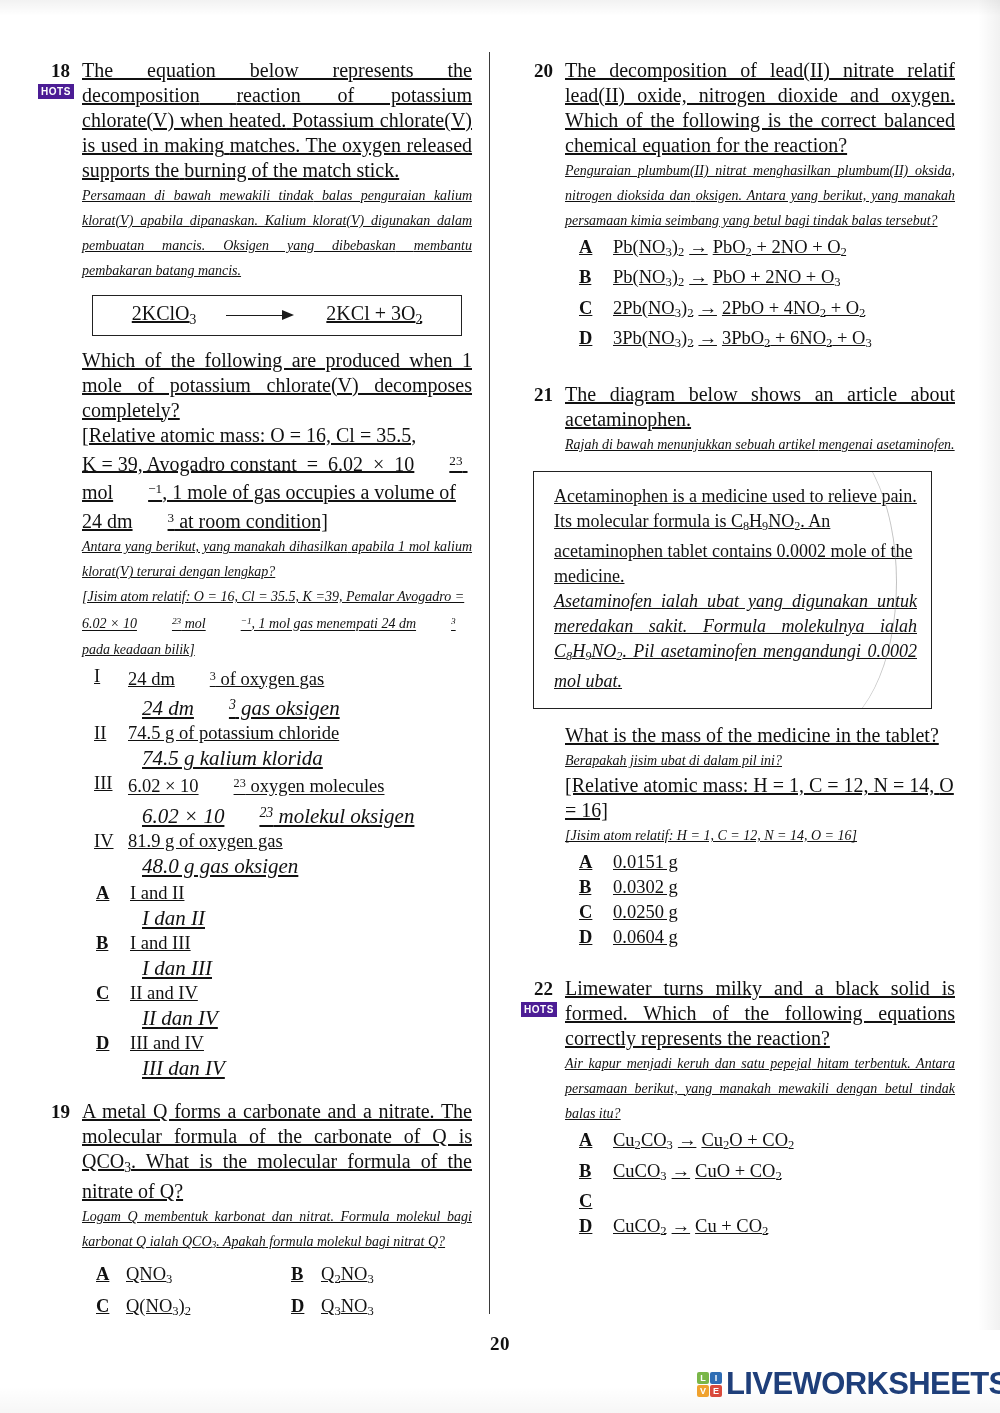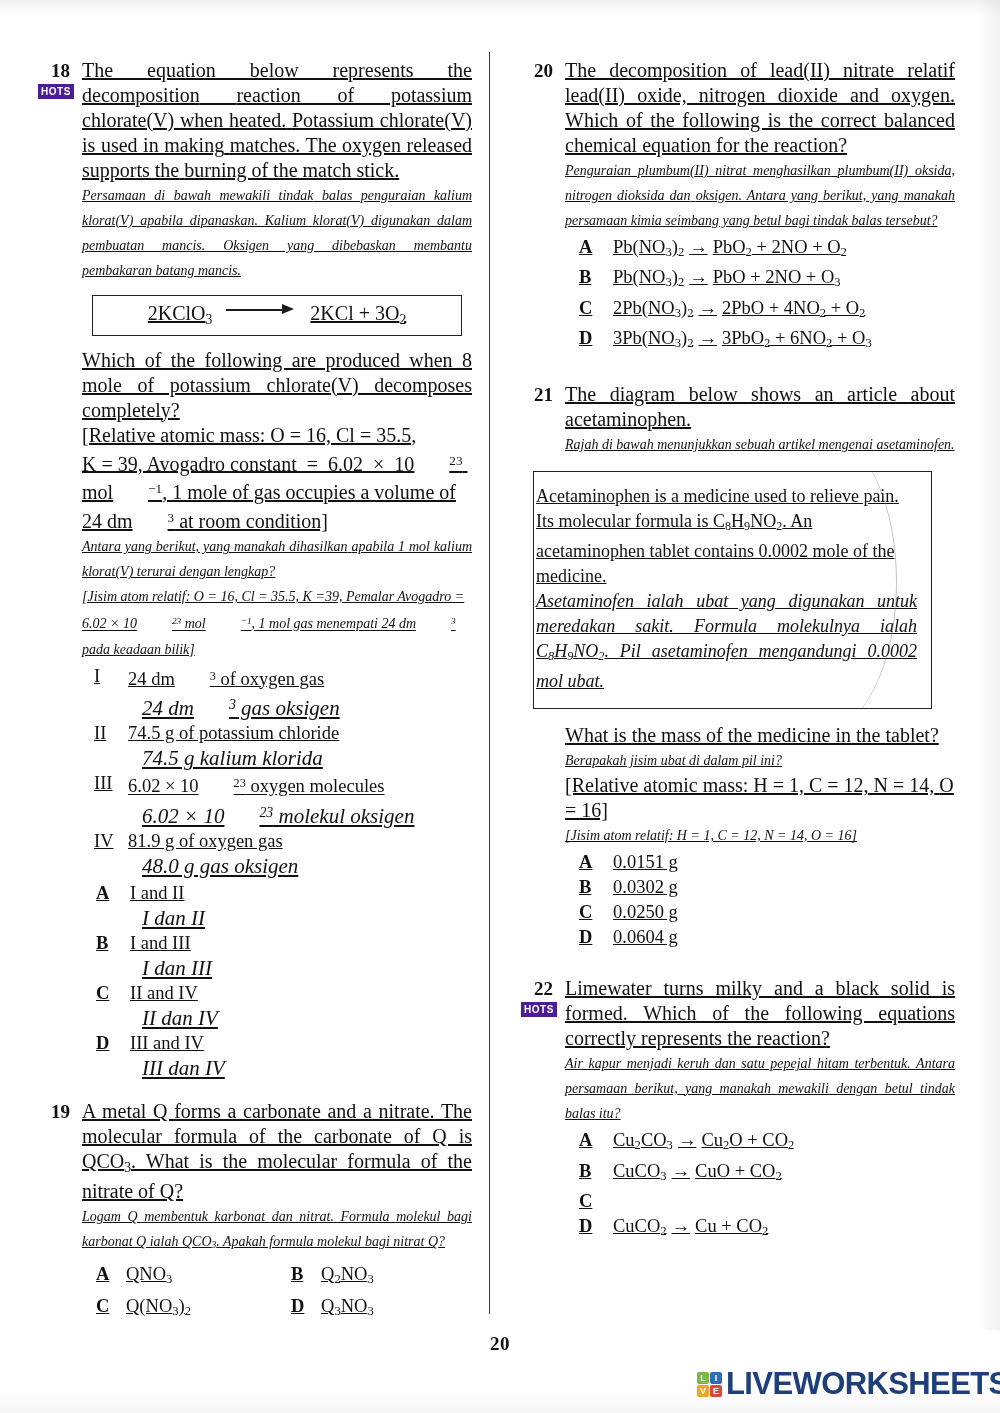--- a/index.html
+++ b/index.html
@@ -117,23 +117,23 @@
   }
   p.my.last { text-align: left; }
 
   
   .eqbox {
     border: 1.6px solid #222;
     margin: 12px 10px 12px 52px;
     padding: 6px 14px 7px 14px;
     font-size: 20px;
     display: flex;
-    align-items: flex-start;
+    align-items: center;
     justify-content: center;
-    gap: 4px;
+    gap: 20px;
     white-space: nowrap;
   }
   .arrow-long {
     display: inline-block;
     position: relative;
     width: 70px;
     height: 14px;
     margin: 0 10px;
   }
   .arrow-long::before {
@@ -149,21 +149,21 @@
     left: 56px; top: 2.2px;
     border-left: 12px solid #1b1b1b;
     border-top: 5px solid transparent;
     border-bottom: 5px solid transparent;
   }
 
   
   .article-box {
     border: 1.5px solid #222;
     margin: 14px 23px 14px 10px;
-    padding: 12px 14px 14px 2px;
+    padding: 12px 14px 14px 20px;
     position: relative;
     overflow: hidden;
   }
   .article-box p { margin: 0; font-size: 18px; line-height: 25px; }
   .article-box p.eng { text-align: left; }
   .article-box p.my  { text-align: justify; }
   .scan-curve {
     position: absolute;
     right: 34px;
     top: -40px;
@@ -291,21 +291,21 @@
       </div>
 
       <div class="eqbox">
         <span>2KClO<sub>3</sub></span>
         <span class="arrow-long"></span>
         <span>2KCl + 3O<sub>2</sub></span>
       </div>
 
       <div class="q-body">
         <p class="eng">
-          <span>Which of the following are produced when 8</span> 
+          <span>Which of the following are produced when 1</span> 
           <span>mole of potassium chlorate(V) decomposes</span> 
           <span>completely?</span> 
         </p>
         <p class="eng last">
           [Relative atomic mass: O&nbsp;=&nbsp;16, Cl&nbsp;=&nbsp;35.5, K&nbsp;=&nbsp;39,
           Avogadro constant&nbsp; =&nbsp; 6.02&nbsp; ×&nbsp; 10<sup>23</sup>&nbsp; mol<sup>−1</sup>,
           1 mole of gas occupies a volume of 24 dm<sup>3</sup> at room condition]
         </p>
         <p class="my">
           <span>Antara yang berikut, yang manakah dihasilkan</span> 

